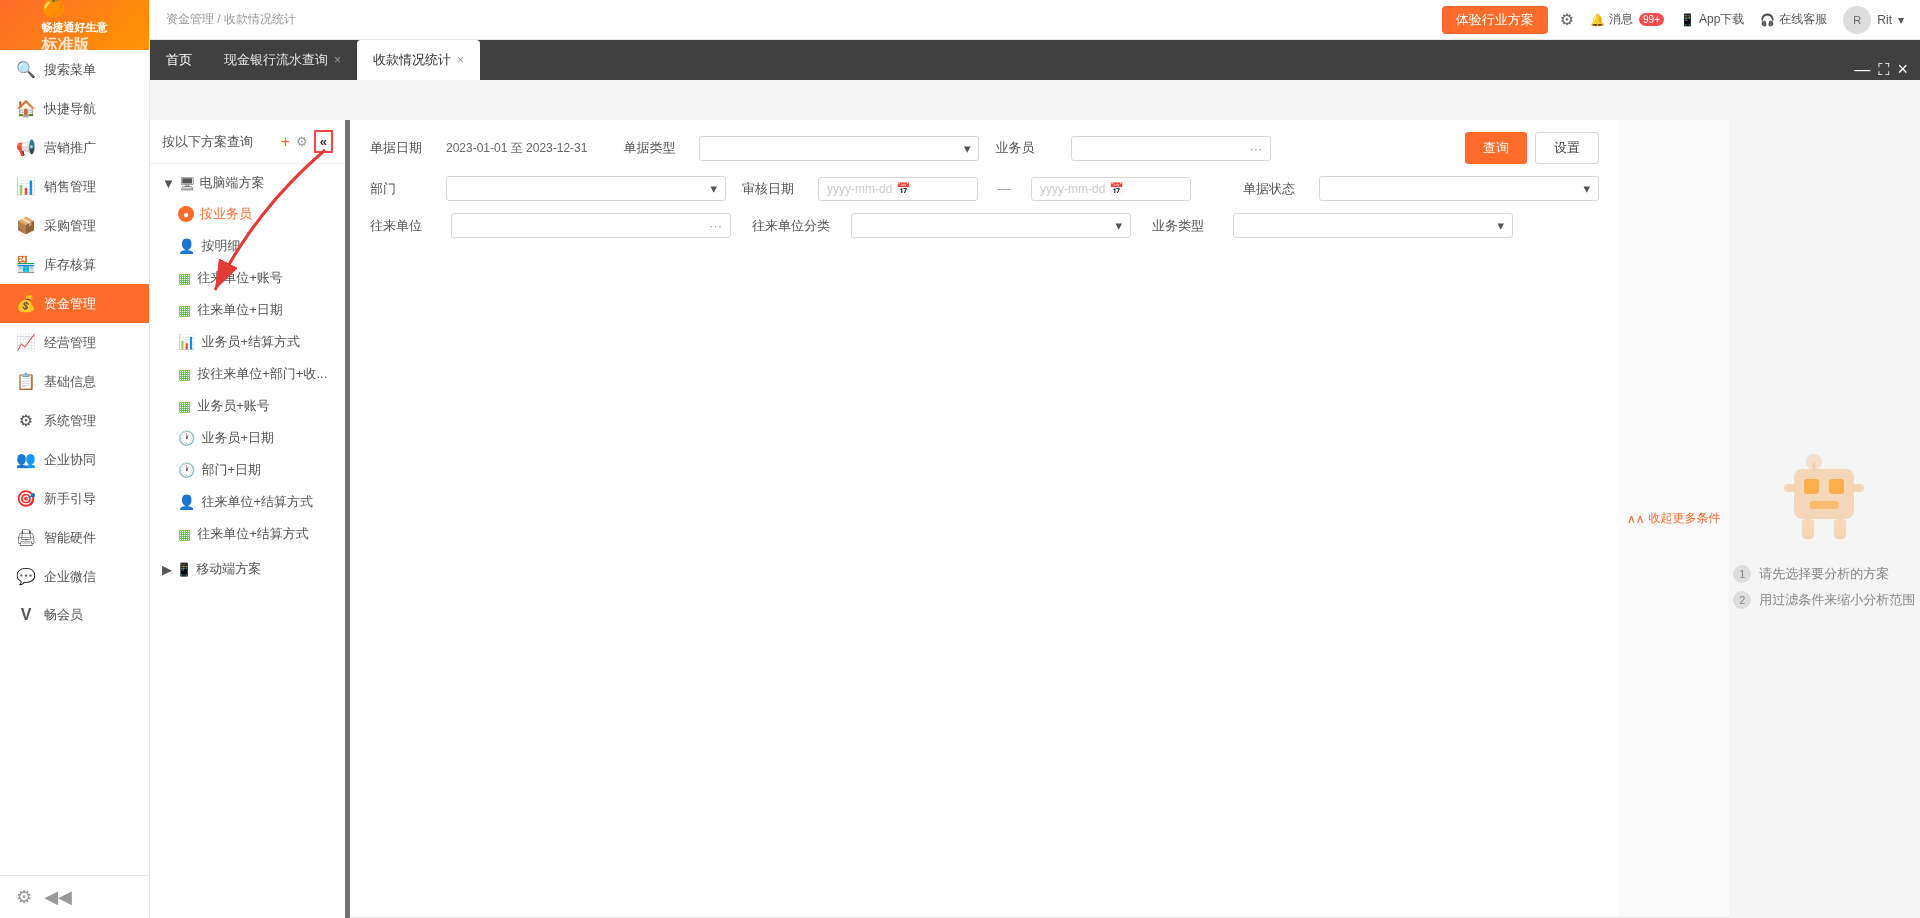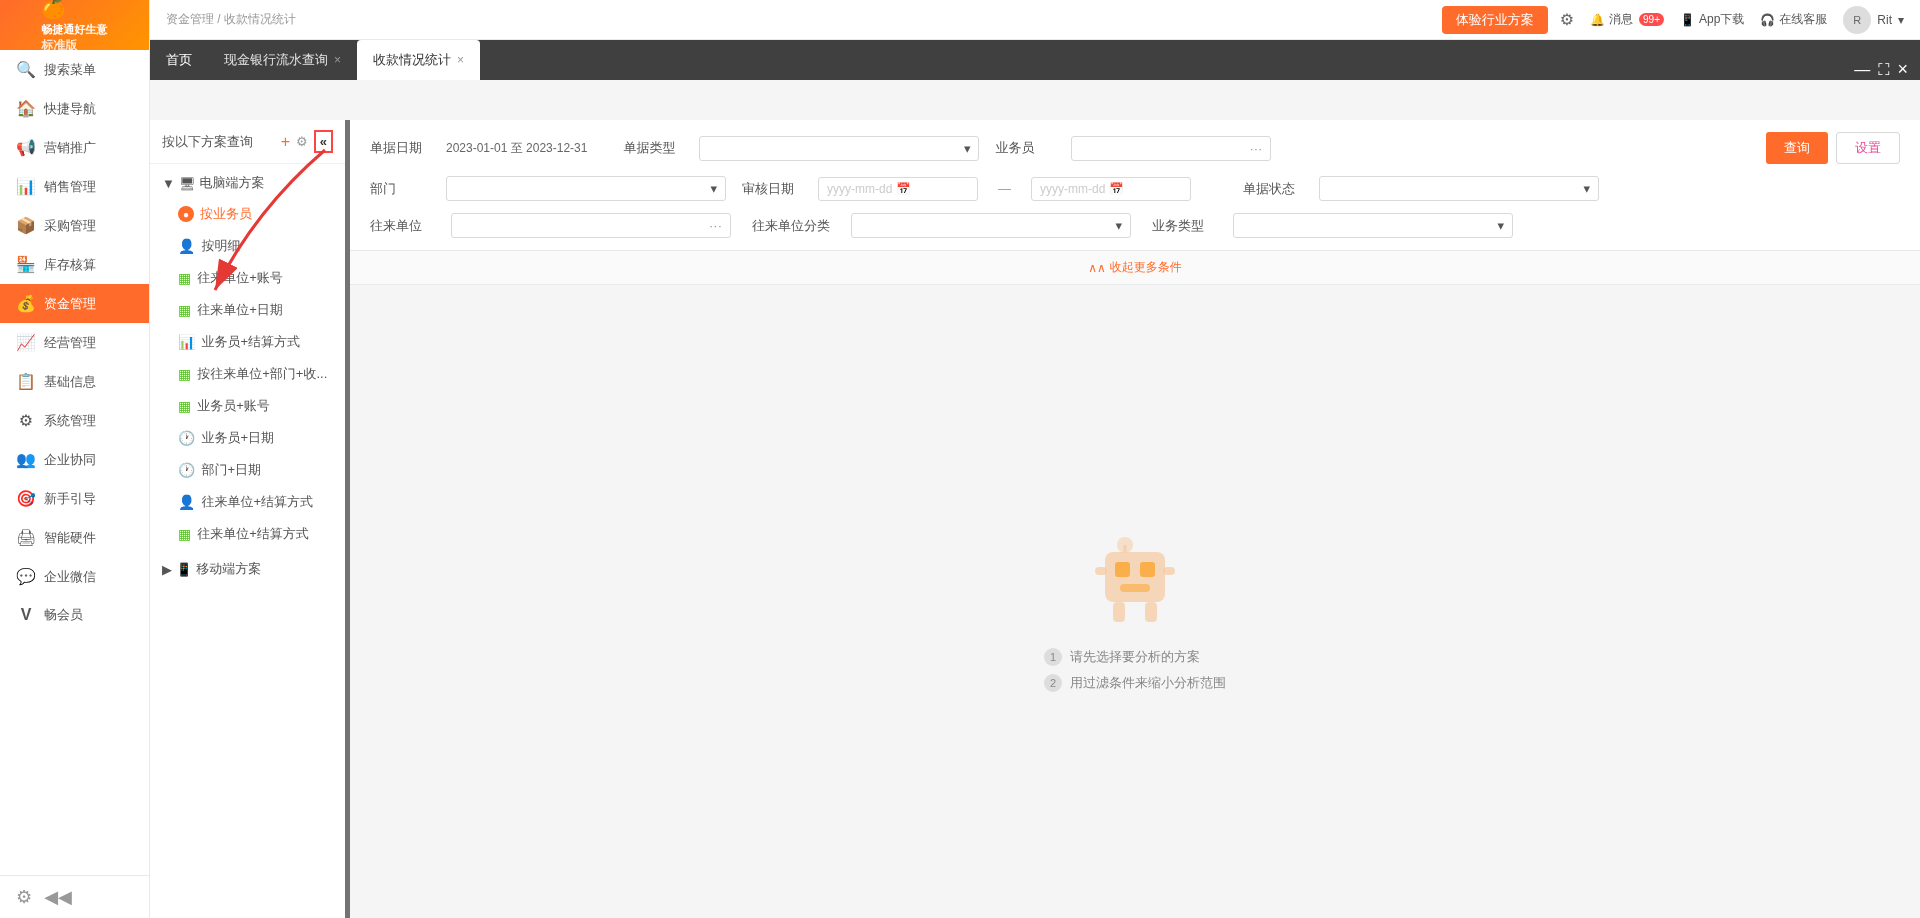--- a/index.html
+++ b/index.html
@@ -50,21 +50,21 @@
       height: 50px;
       display: flex;
       align-items: center;
       justify-content: center;
       background: linear-gradient(135deg, #ff6b2b, #ff9500);
       color: #fff;
       font-size: 14px;
       font-weight: bold;
     }
     .sidebar-logo-sub {
-      font-size: 12px;
+      font-size: 16px;
       color: rgba(255,255,255,0.8);
       font-family: Liberation Serif, serif;
     }
     .sidebar-menu {
       flex: 1;
       overflow-y: auto;
     }
     .sidebar-item {
       display: flex;
       align-items: center;
@@ -238,21 +238,20 @@
       font-size: 13px;
       color: #555;
       cursor: pointer;
       gap: 4px;
     }
 
     
     .right-content {
       flex: 1;
       display: flex;
-      flex-direction: column;
       overflow: hidden;
     }
 
     
     .filter-area {
       background: #fff;
       padding: 12px 20px;
       border-bottom: 1px solid #e8e8e8;
     }
     .filter-row {
@@ -327,21 +326,21 @@
       background: #ff6b2b;
       color: #fff;
       border: none;
       border-radius: 3px;
       padding: 6px 18px;
       cursor: pointer;
       font-size: 13px;
     }
     .btn-setting {
       background: #fff;
-      color: #ec4899;
+      color: #404040;
       border: 1px solid #d9d9d9;
       border-radius: 3px;
       padding: 6px 18px;
       cursor: pointer;
       font-size: 13px;
     }
     .collapse-bar {
       display: flex;
       align-items: center;
       justify-content: center;

